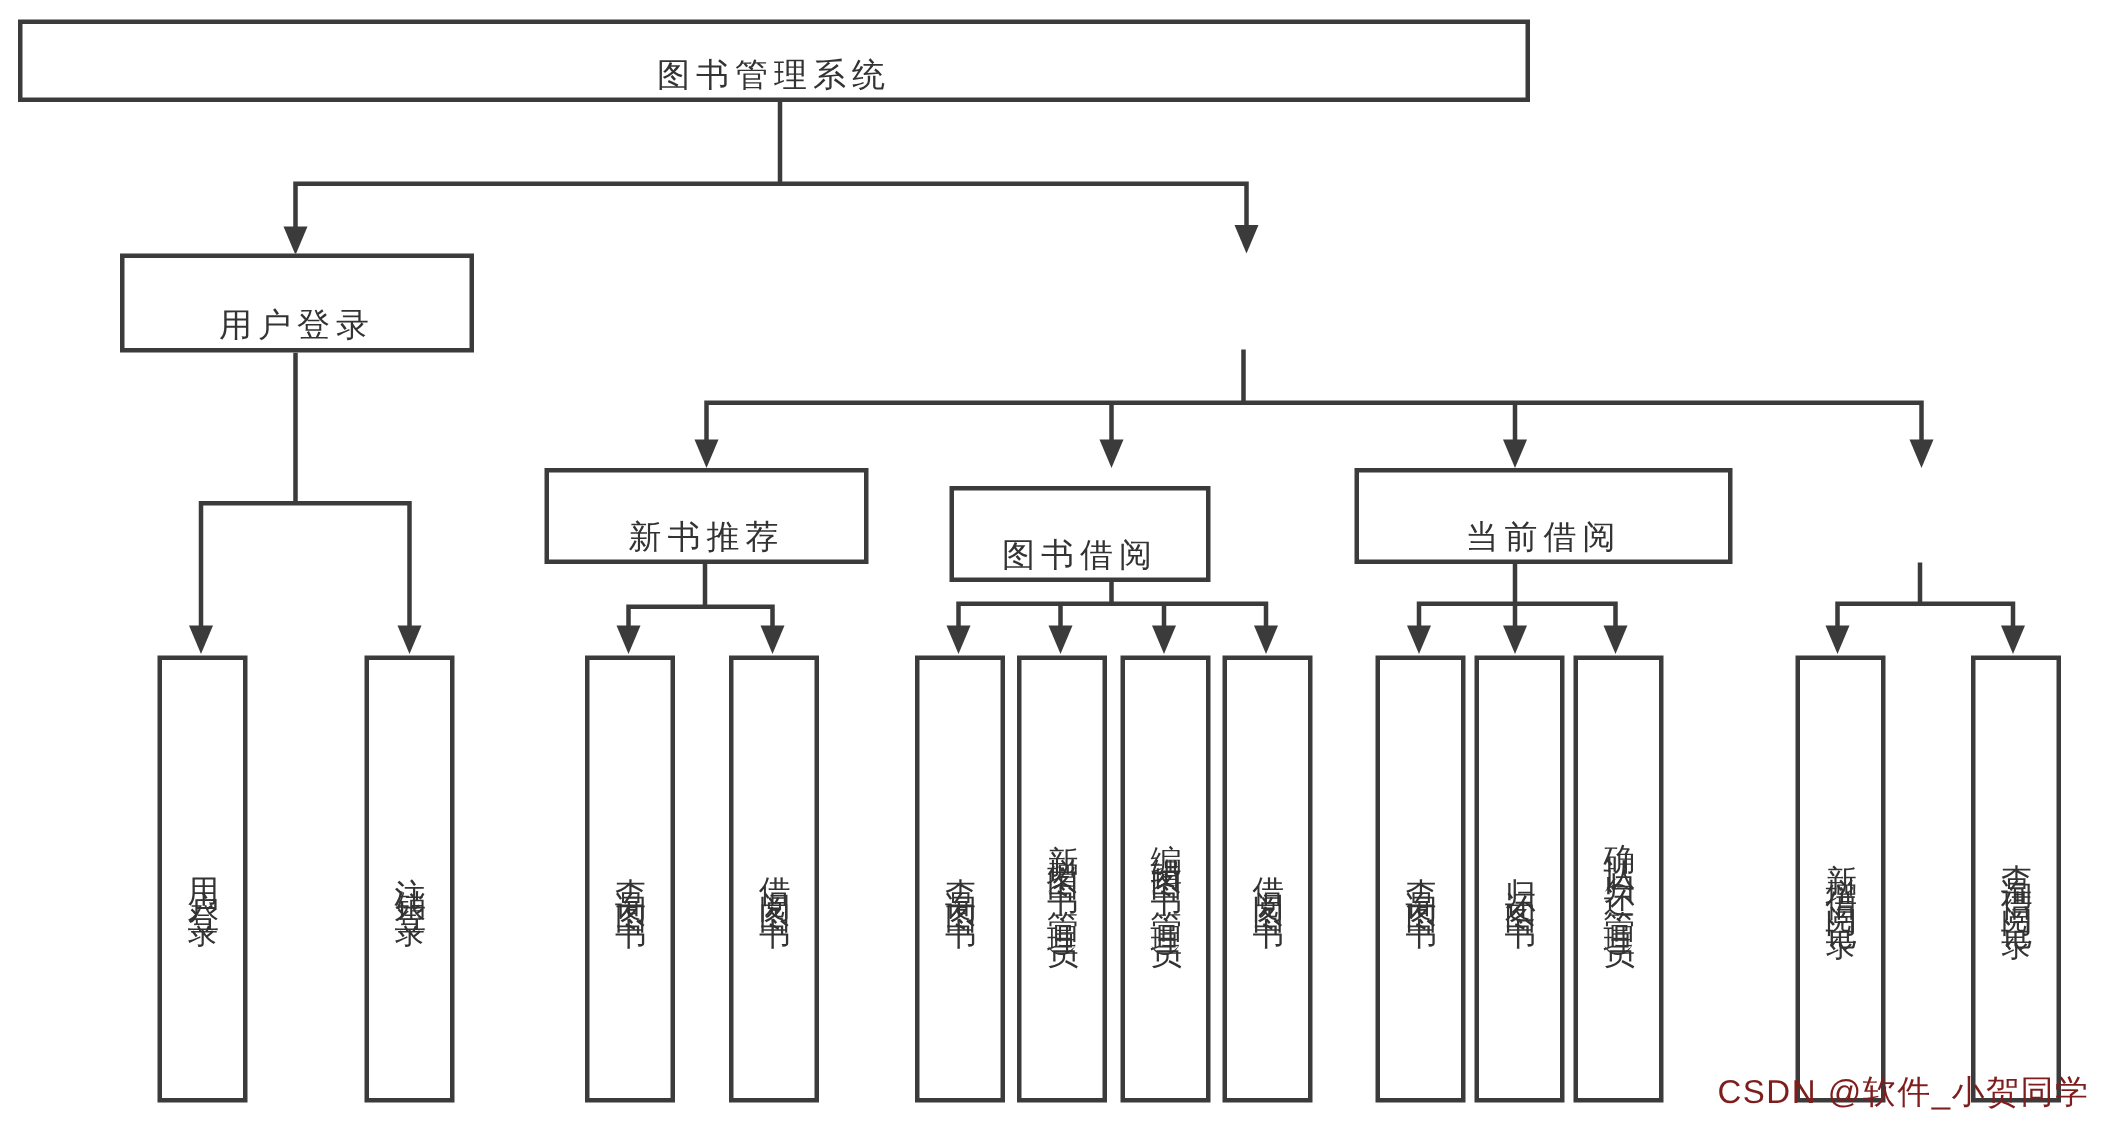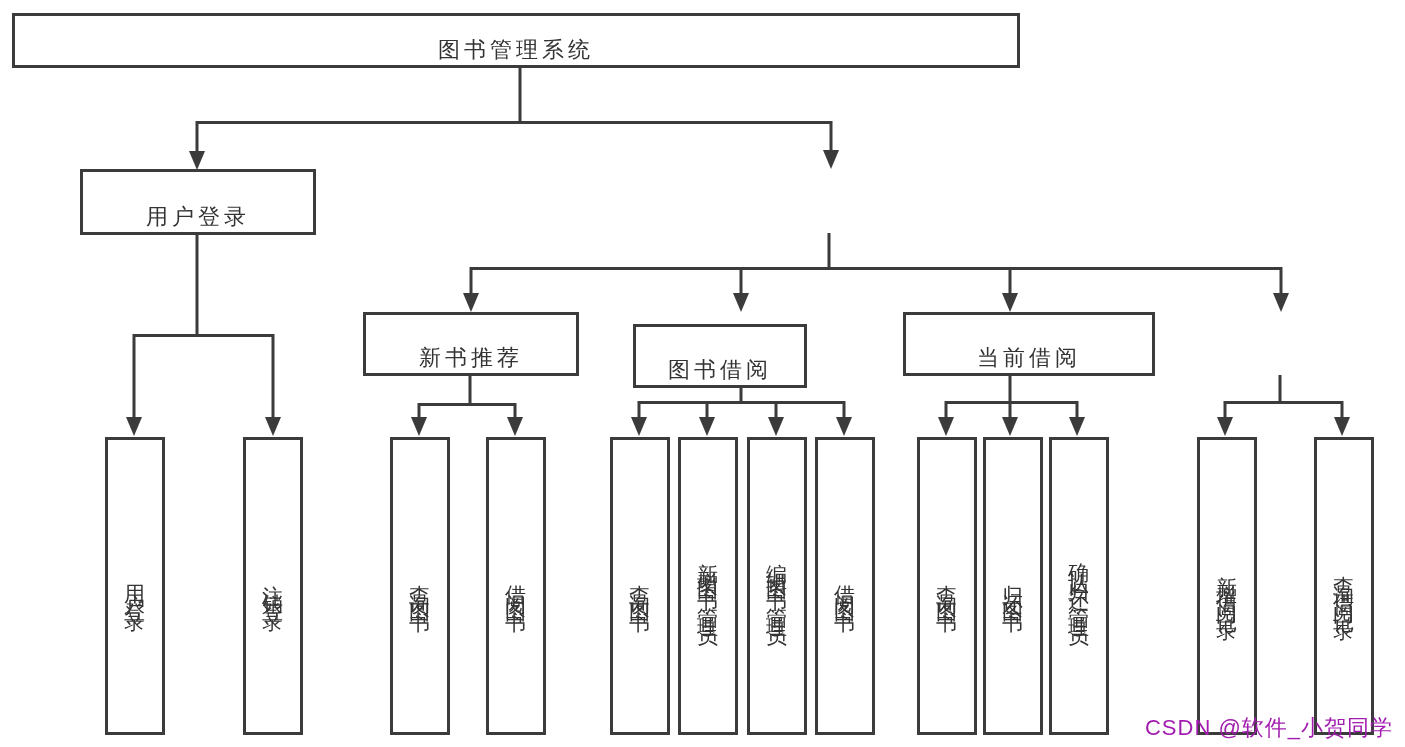--- a/index.html
+++ b/index.html
@@ -68,21 +68,21 @@
     width: 1405px;
     height: 747px;
     pointer-events: none;
   }
   .watermark {
     position: absolute;
     right: 12px;
     bottom: 4px;
     font-size: 22px;
     letter-spacing: 1px;
-    color: #a21caf;
+    color: #7f1d1d;
     white-space: nowrap;
   }
 </style>
 </head>
 <body>
 
 <div class="canvas">
 
   <svg class="connectors" viewBox="0 0 1405 747" xmlns="http://www.w3.org/2000/svg">
     <g stroke="#3b3b3b" stroke-width="3" fill="none">

